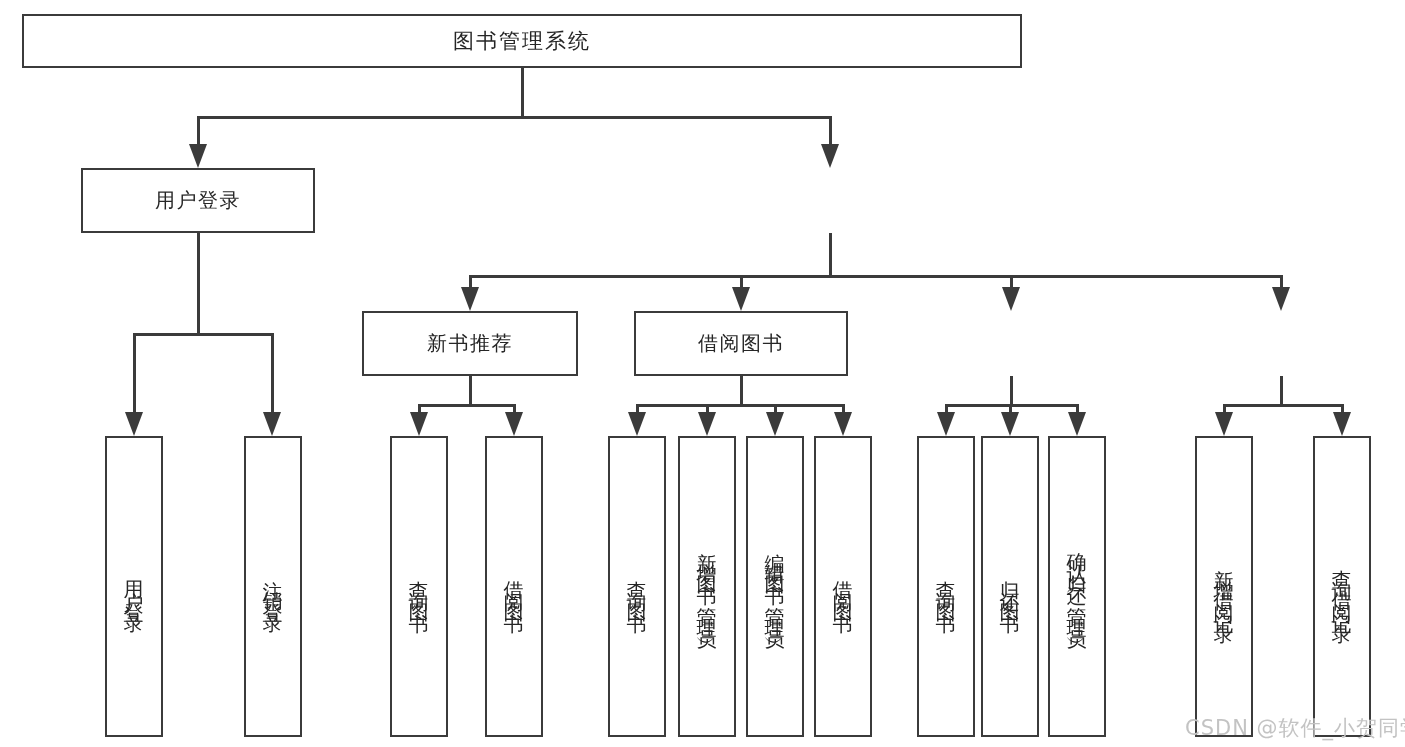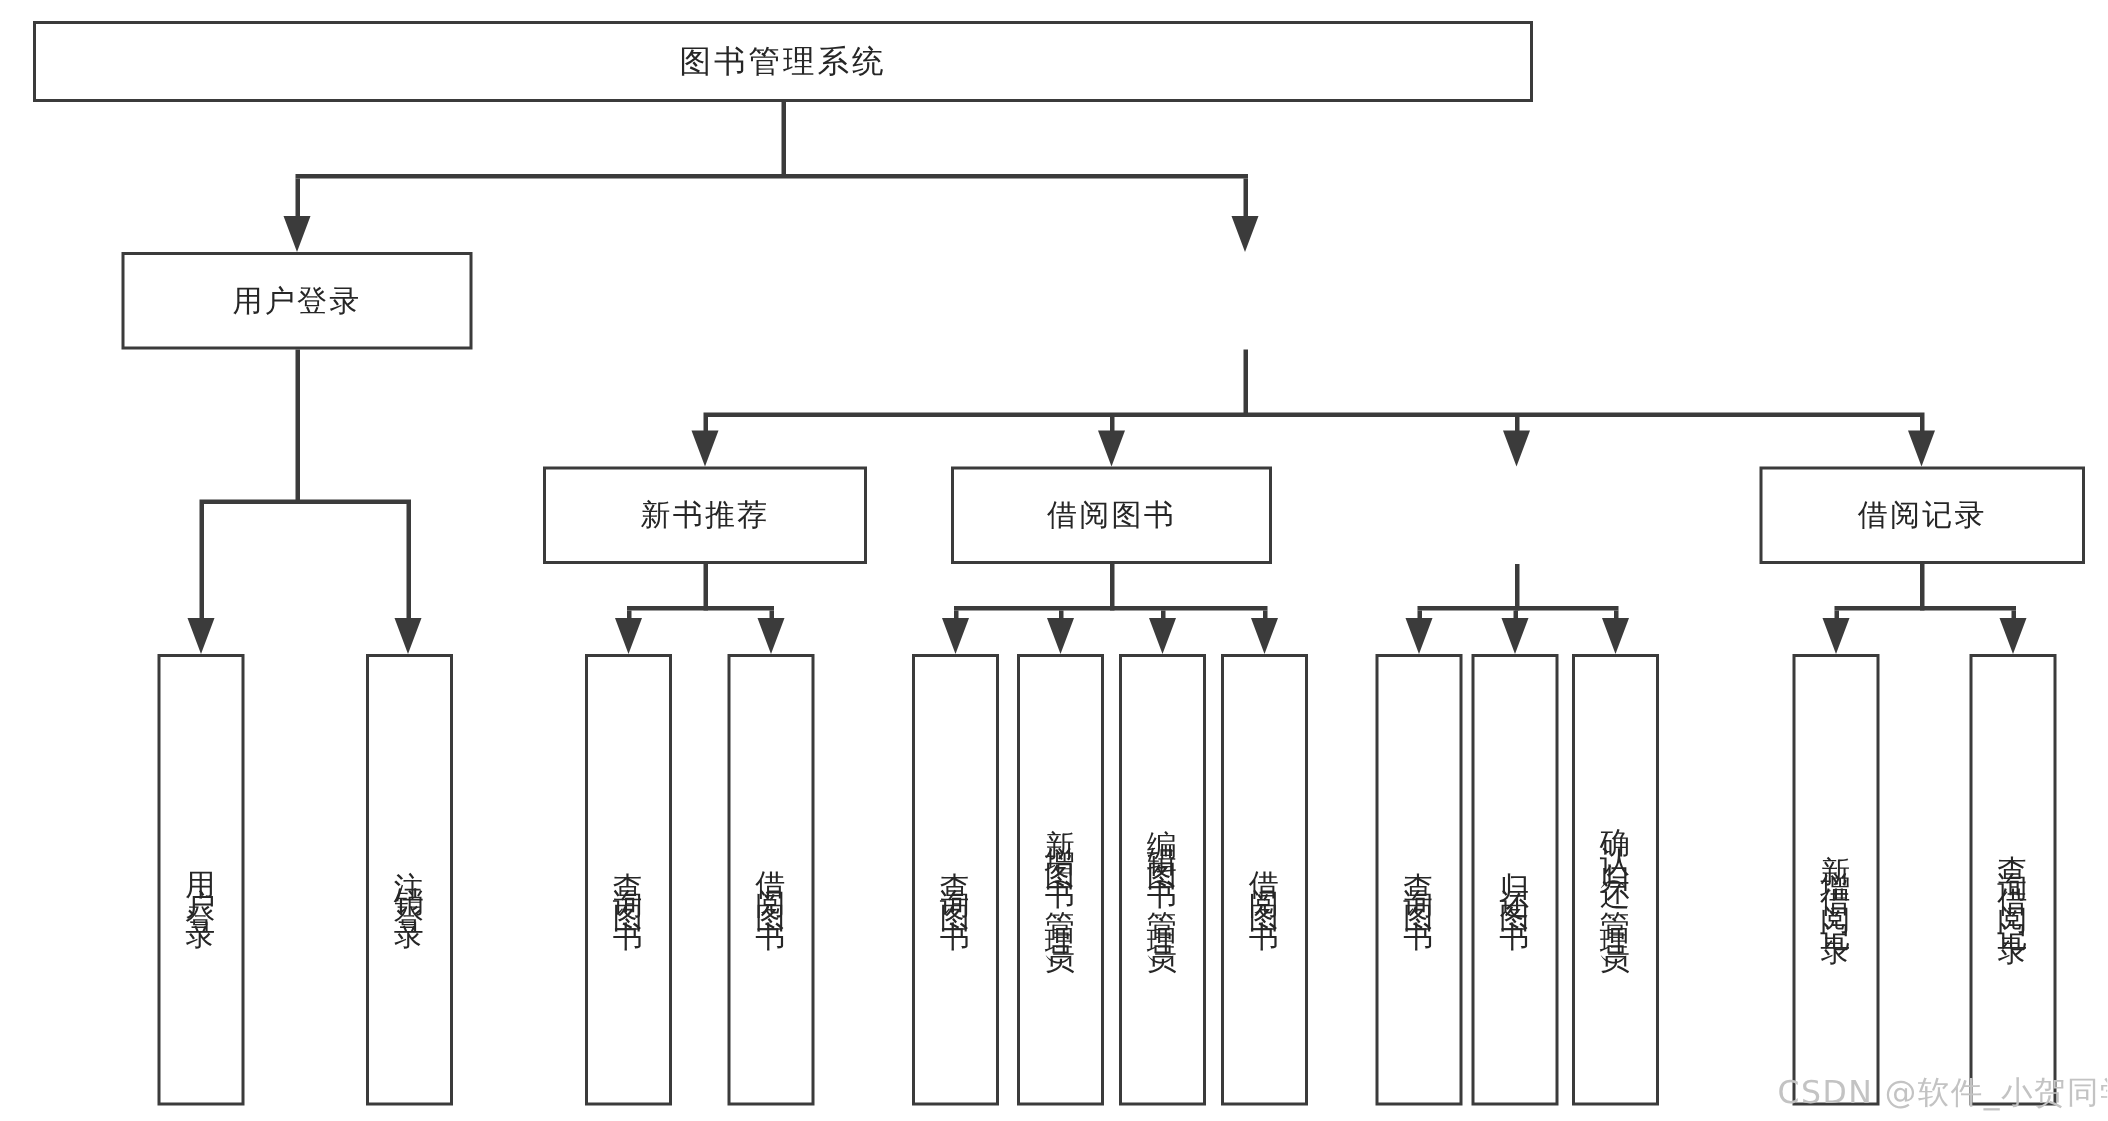--- a/index.html
+++ b/index.html
@@ -56,21 +56,20 @@
   <div class="box hbox root" style="left:22px;top:14px;width:1000px;height:54px;">图书管理系统</div>
 
   <div class="box hbox" style="left:81px;top:168px;width:234px;height:65px;">用户登录</div>
 
 
   <div class="box hbox" style="left:362px;top:311px;width:216px;height:65px;">新书推荐</div>
 
   <div class="box hbox" style="left:634px;top:311px;width:214px;height:65px;">借阅图书</div>
 
 
-  <div class="box hbox" style="left:1173px;top:311px;width:217px;height:65px;">借阅记录</div>
 
   <div class="box vbox" style="left:105px;top:436px;width:58px;height:301px;">用户登录</div>
   <div class="box vbox" style="left:244px;top:436px;width:58px;height:301px;">注销登录</div>
 
   <div class="box vbox" style="left:390px;top:436px;width:58px;height:301px;">查询图书</div>
   <div class="box vbox" style="left:485px;top:436px;width:58px;height:301px;">借阅图书</div>
 
   <div class="box vbox" style="left:608px;top:436px;width:58px;height:301px;">查询图书</div>
   <div class="box vbox" style="left:678px;top:436px;width:58px;height:301px;">新增图书（管理员）</div>
   <div class="box vbox" style="left:746px;top:436px;width:58px;height:301px;">编辑图书（管理员）</div>

